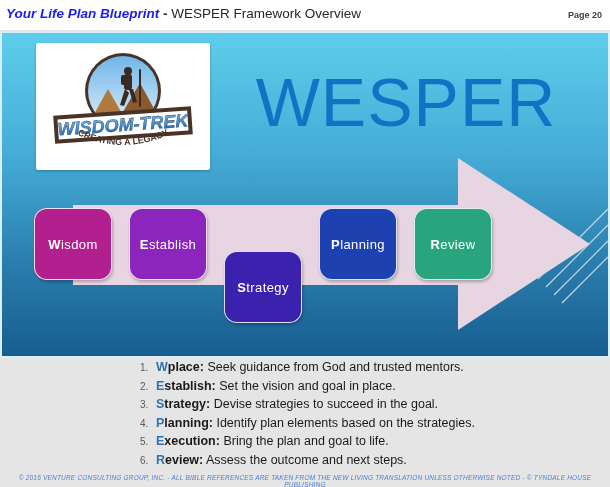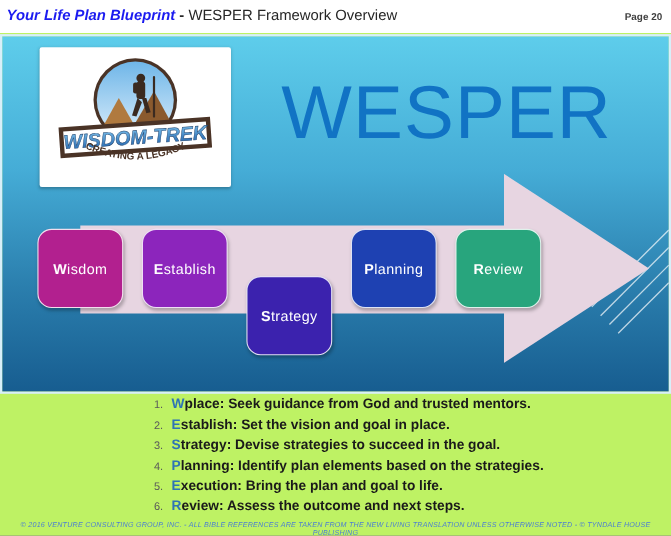--- a/index.html
+++ b/index.html
@@ -1,18 +1,18 @@
 <!DOCTYPE html>
 <html><head>
 <meta charset="utf-8">
 <style>
   * { margin:0; padding:0; box-sizing:border-box; }
   html,body { background:#888; }
   .slide {
-    position:relative; width:610px; height:487px; background:#bef264;
+    position:relative; width:610px; height:487px; background:#e5e5e5;
     font-family:"Liberation Sans", sans-serif; overflow:hidden;
     margin:0 auto;
   }
   
   .header { position:absolute; top:0; left:0; right:0; height:30px; background:#fff; }
   .header-title { position:absolute; left:6px; top:6px; font-size:13.5px; white-space:nowrap; }
   .title-left { color:#1b1bf0; font-weight:bold; font-style:italic; }
   .title-sep  { color:#262626; font-weight:bold; }
   .title-right{ color:#262626; font-weight:normal; }
   .page-label { position:absolute; right:8px; top:10px; font-size:9px; color:#3f3f3f; font-weight:bold; }
@@ -51,21 +51,21 @@
     box-shadow:1px 2px 3px rgba(0,0,0,.25); white-space:nowrap;
   }
   .step-first { font-weight:bold; }
   
   .list-area { position:absolute; left:140px; top:360px; width:440px; }
   .list-row { display:flex; align-items:baseline; height:18.6px; }
   .list-num { width:16px; font-size:10px; color:#595959; flex:none; }
   .list-text { font-size:12.5px; color:#1a1a1a; white-space:nowrap; }
   .kw-first { color:#2e74b5; font-weight:bold; }
   .kw-rest  { color:#1a1a1a; font-weight:bold; }
-  .kw-desc  { color:#1a1a1a; font-weight:bold; }
+  .kw-desc  { color:#1a1a1a; font-weight:normal; }
   
   .footer {
     position:absolute; left:0; right:0; top:474px; text-align:center;
     font-size:6.5px; color:#4d7fd0; font-style:italic; letter-spacing:.2px;
   }
 </style>
 </head>
 <body>
 
 <div class="slide">

